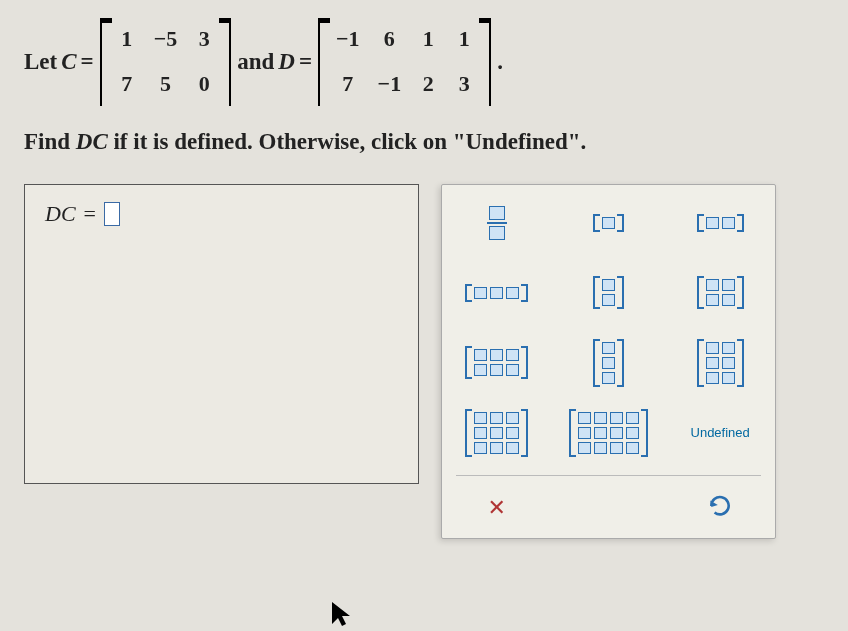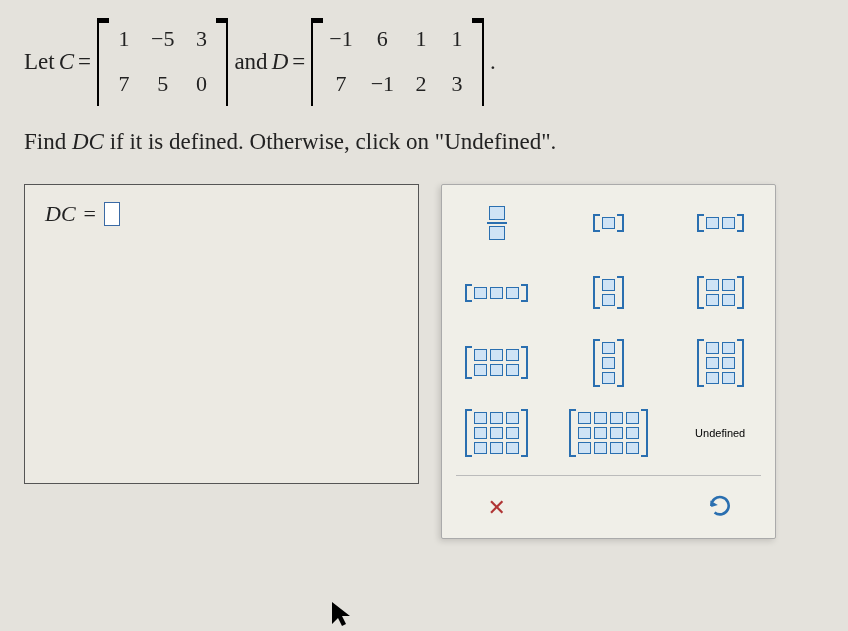--- a/index.html
+++ b/index.html
@@ -9,20 +9,21 @@
     background: #e4e2dc;
     color: #222;
     width: 848px;
     height: 631px;
     box-sizing: border-box;
     overflow: hidden;
   }
   .prob {
     font-size: 23px;
     line-height: 1.4;
+    font-weight: bold;
   }
   .eqrow {
     display: flex;
     align-items: center;
     gap: 4px;
     flex-wrap: nowrap;
   }
   .it { font-style: italic; }
   .matrix {
     display: inline-flex;
@@ -134,22 +135,22 @@
   .mi .mb.r { border-right:2px solid #2a6fb0; }
   .mi .mg {
     display: grid;
     gap: 3px;
     padding: 3px 2px;
   }
   .mi .mg span {
     width: 11px; height: 10px; background:#cfe3f5; border:1px solid #2a6fb0;
   }
   .und {
-    font-size: 11px;
-    color: #000000;
+    font-size: 13px;
+    color: #0369a1;
     font-family: Arial, sans-serif;
     text-align: right;
   }
   .footbar {
     margin-top: 20px;
     border-top: 1px solid #bbb;
     padding-top: 10px;
     display: grid;
     grid-template-columns: repeat(3, 1fr);
     justify-items: center;

